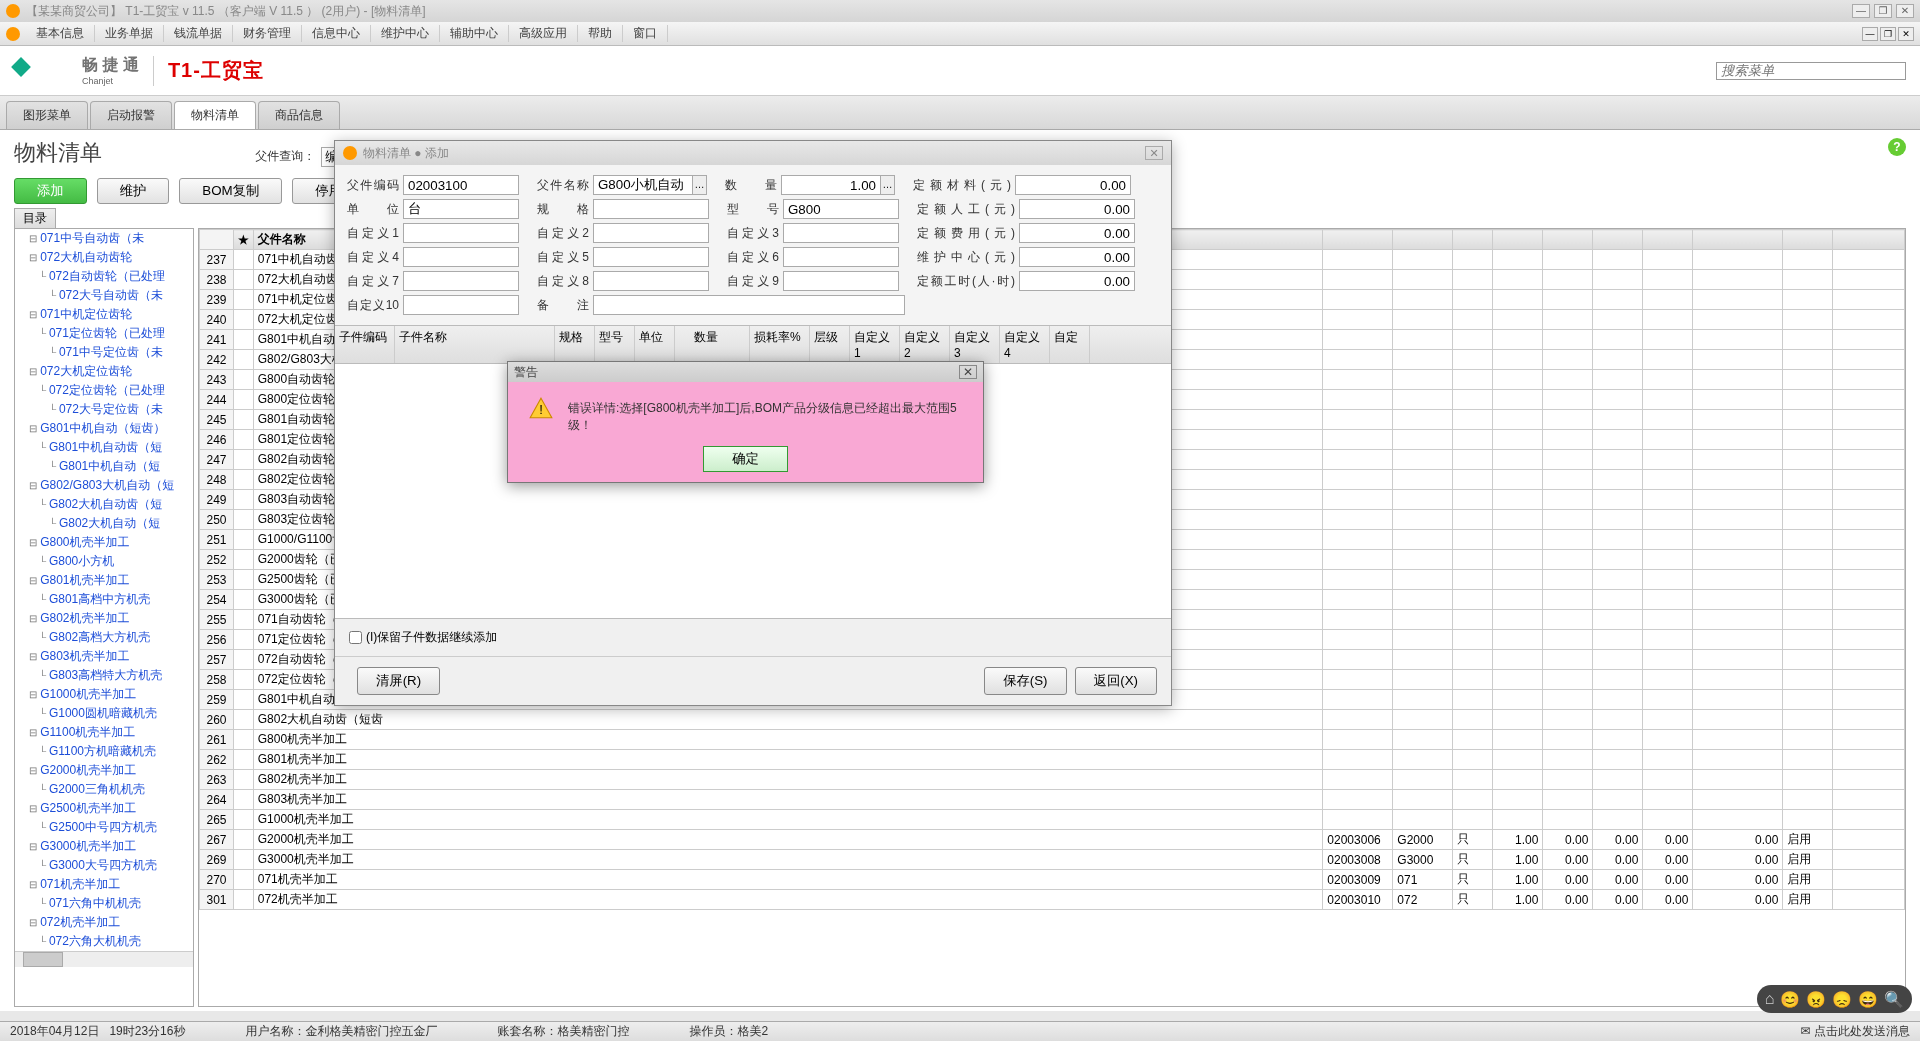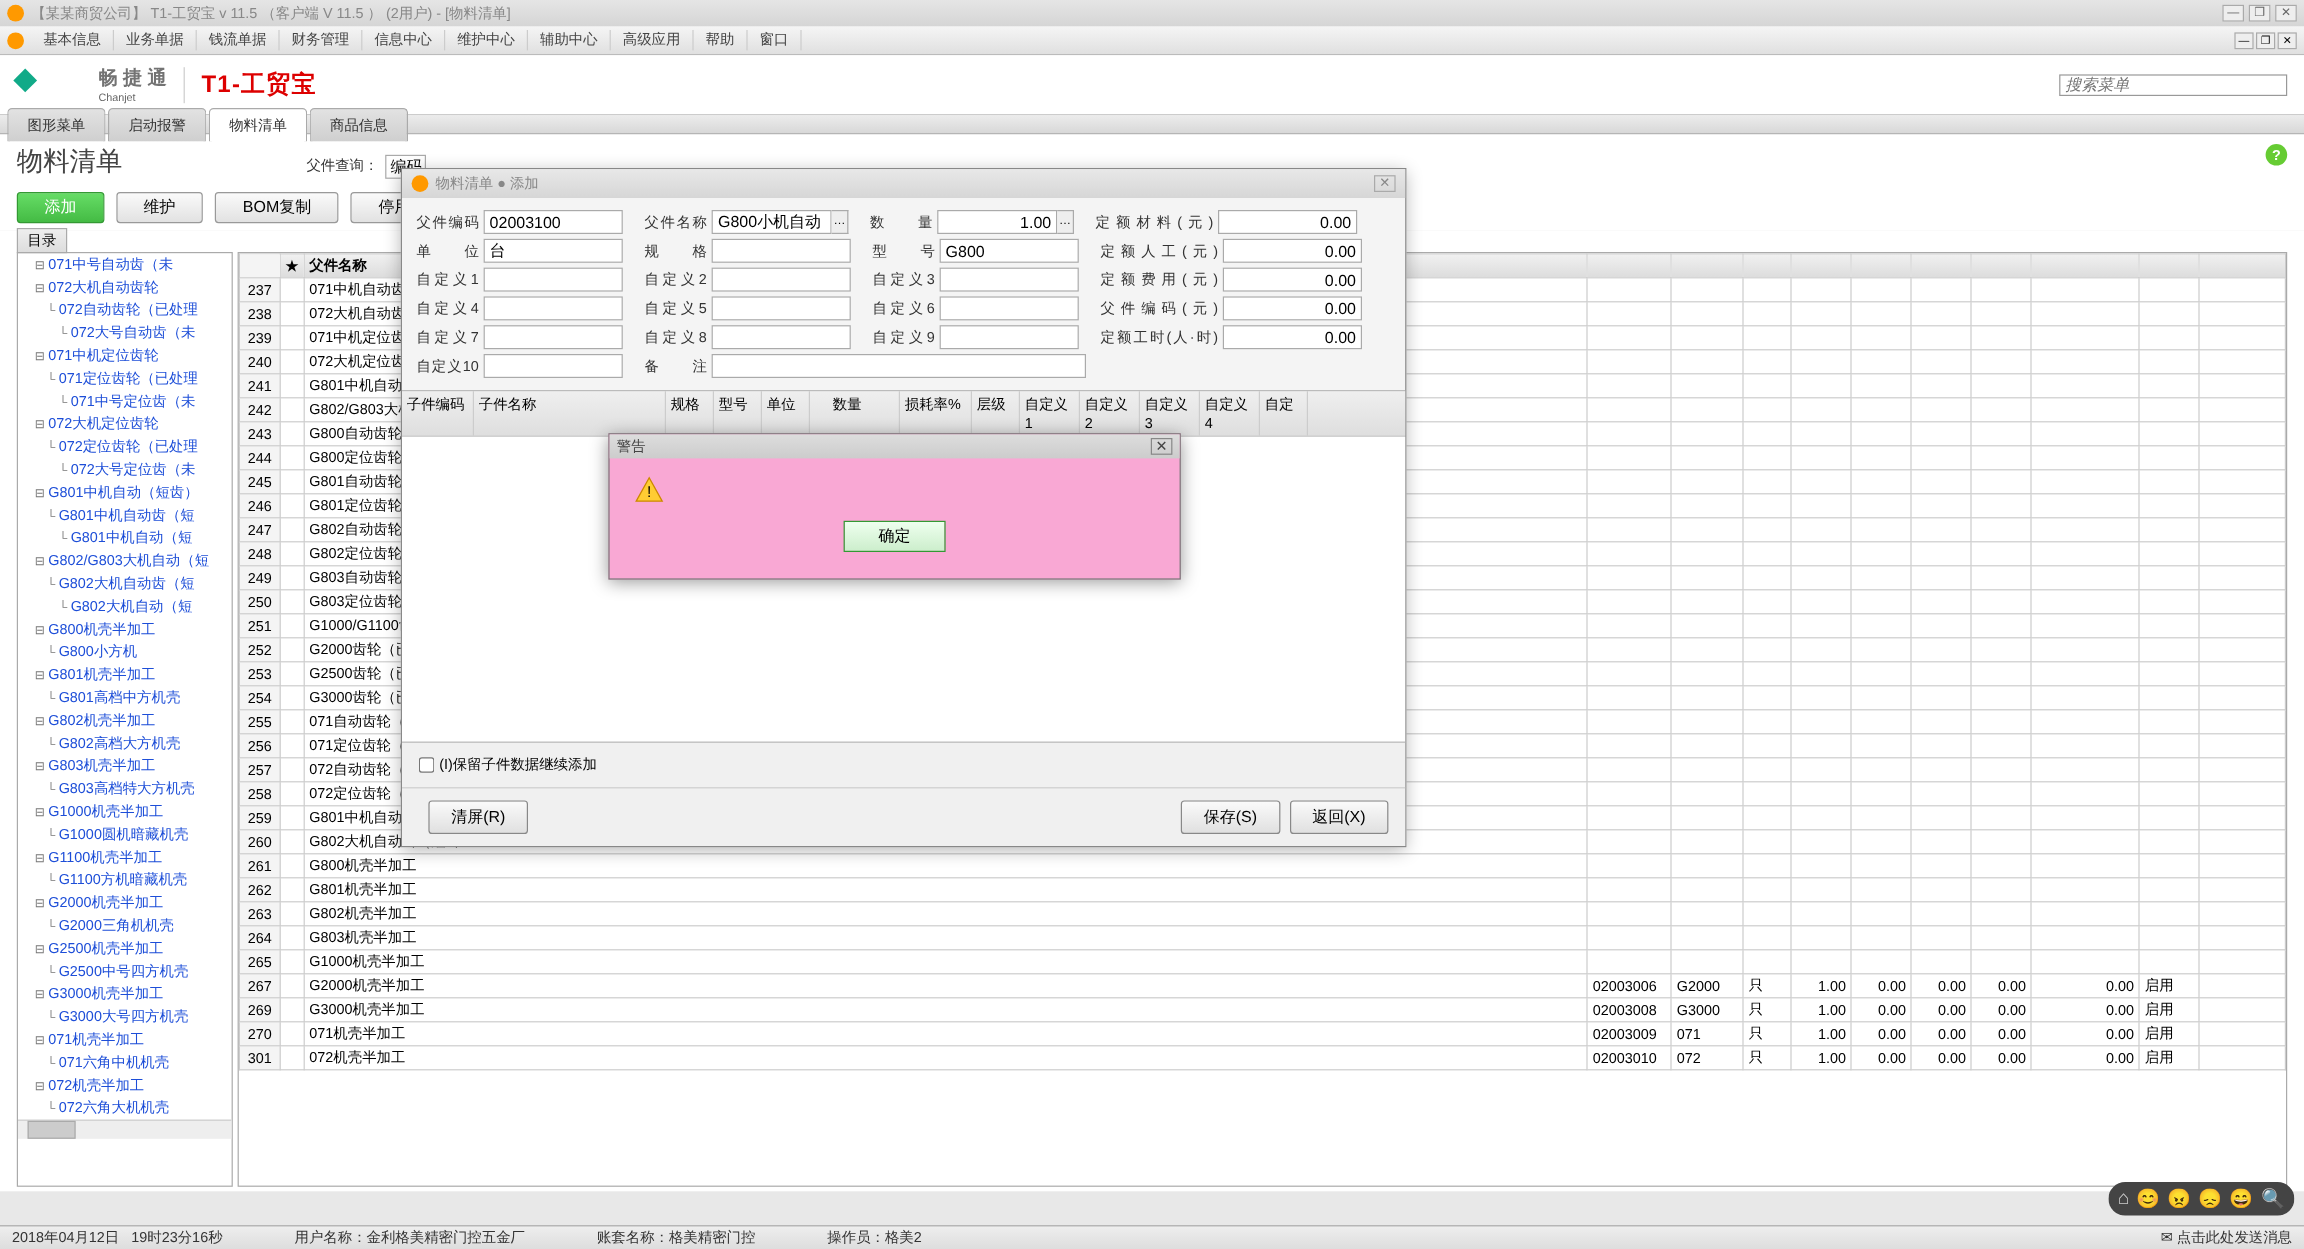--- a/index.html
+++ b/index.html
@@ -25,21 +25,21 @@
 .logo-graphic::before { content:""; position:absolute; left:0; top:4px; width:14px; height:14px; background:#1a8; transform:rotate(45deg); }
 .logo-graphic::after { content:""; position:absolute; left:16px; top:6px; width:40px; height:18px; }
 .brand-cn { font-size:16px; font-weight:bold; color:#737373; }
 .brand-en { font-size:9px; color:#666; }
 .brand-sep { width:1px; height:30px; background:#ccc; margin:0 14px; }
 .product { font-size:20px; color:#d00; font-weight:bold; letter-spacing:1px; }
 .product .t1 { color:#d00; }
 .searchbox { margin-left:auto; width:190px; height:18px; border:1px solid #999; background:#fff; font-style:italic; color:#999; padding:0 4px; }
 
 
-.tabstrip { height: 16px; background: linear-gradient(#ececec,#d8d8d8); display:flex; align-items:center; padding:0 6px; border-bottom:1px solid #aaa; }
+.tabstrip { height: 34px; background: linear-gradient(#ececec,#d8d8d8); display:flex; align-items:flex-end; padding:0 6px; border-bottom:1px solid #aaa; }
 .tab { padding:5px 16px; border:1px solid #aaa; border-bottom:none; background:linear-gradient(#e2e2e2,#cfcfcf); margin-right:2px; border-radius:4px 4px 0 0; color:#333; cursor:pointer; }
 .tab.active { background:#fff; }
 
 
 .pagehdr { background:#fff; padding:8px 14px 0; }
 .page-title { font-size:22px; color:#444; display:inline-block; }
 .lookup { display:inline-flex; align-items:center; margin-left:150px; }
 .lookup label { margin-right:6px; color:#333; }
 .lookup input { width:34px; height:20px; border:1px solid #aaa; padding:0 3px; }
 .help-icon { float:right; width:18px; height:18px; background:#6c3; border-radius:50%; color:#fff; text-align:center; line-height:18px; font-weight:bold; }
@@ -818,21 +818,21 @@
         </div>
       <div class="form-cell">
           <label>自定义5</label>
           <input style="">
         </div>
       <div class="form-cell">
           <label>自定义6</label>
           <input style="">
         </div>
       <div class="form-cell wide">
-          <label>父件编码(元)</label>
+          <label>维护中心(元)</label>
           <input class="rt" value="0.00" style="">
         </div>
     </div>
     <div class="form-row">
       <div class="form-cell">
           <label>自定义7</label>
           <input style="">
         </div>
       <div class="form-cell">
           <label>自定义8</label>
@@ -894,20 +894,21 @@
     <span>警告</span>
     <div class="dlg-close">✕</div>
   </div>
   <div class="a-body">
     <div class="warn-icon">
       <svg viewBox="0 0 24 24">
           <path fill="#fc3" stroke="#c80" d="M12 2 L22 20 L2 20 Z"></path>
           <text x="12" y="17" text-anchor="middle" font-size="12" fill="#000">!</text>
         </svg>
     </div>
+    <div class="a-msg">错误详情:选择[G800机壳半加工]后,BOM产品分级信息已经超出最大范围5级！</div>
   </div>
   <div class="a-foot"><button class="ok">确定</button></div>
 </div>
 
 <div class="emoji-bar">
   <span class="emoji-house">⌂</span>
   <span>😊</span>
   <span>😠</span>
   <span>😞</span>
   <span>😄</span>

